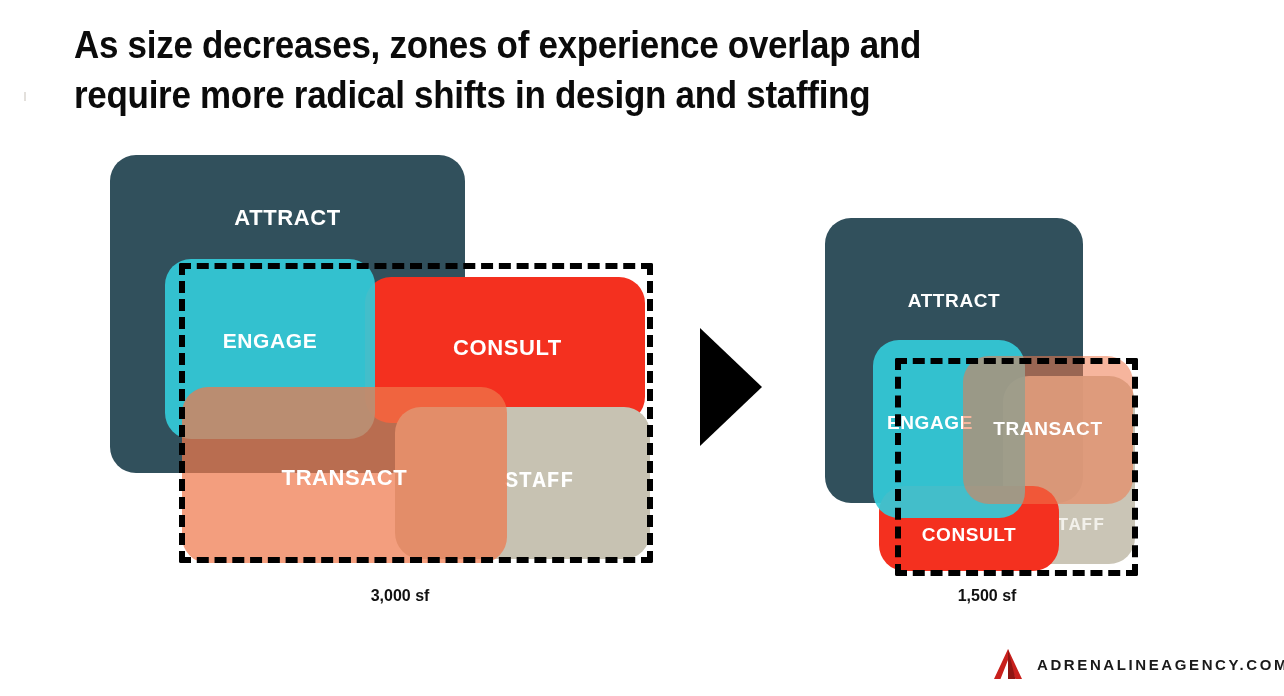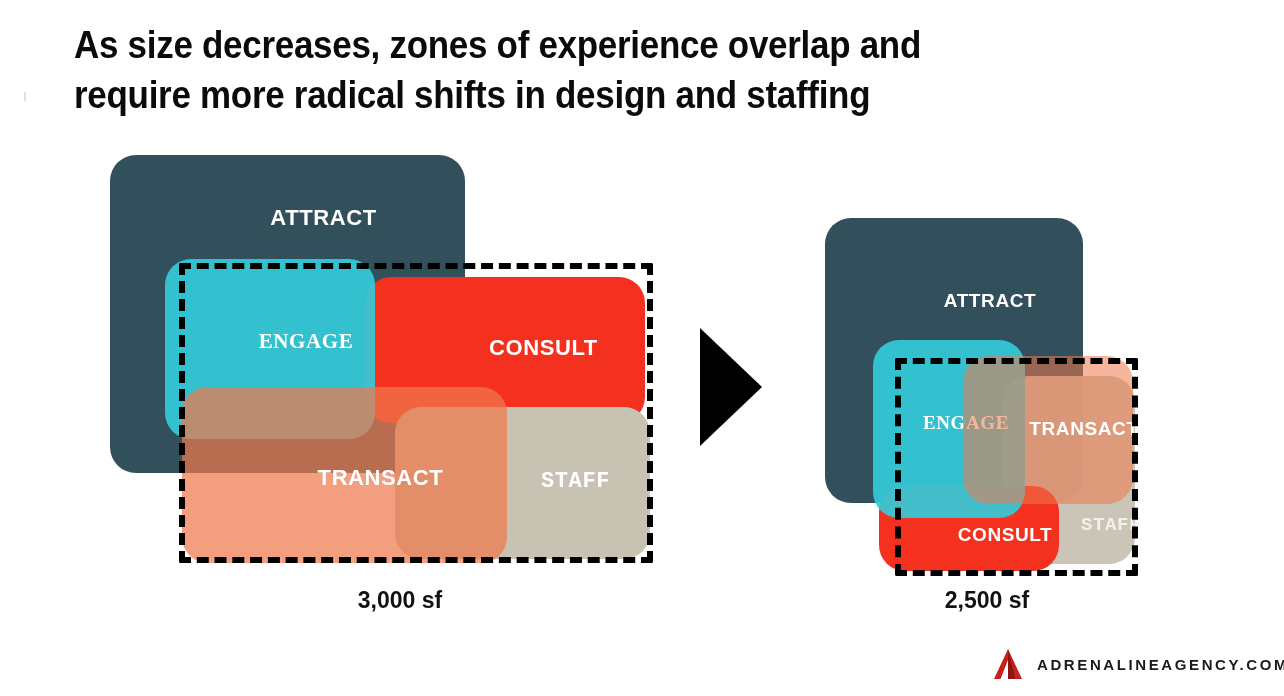--- a/index.html
+++ b/index.html
@@ -53,43 +53,42 @@
   .zone {
     position: absolute;
     border-radius: 26px;
   }
   .zone .zone-label {
     position: absolute;
     color: #ffffff;
     font-weight: bold;
     white-space: nowrap;
     letter-spacing: 0.6px;
-    margin-left: 36px;
   }
 
   
   .z-attract  { background: #31505c; }
-  .z-engage   { background: #45c8d6; font-family: Liberation Serif, serif; }
+  .z-engage   { background: #45c8d6; }
   .z-consult  { background: #f4301f; }
   .z-transact { background: #ef8f6d; }
   .z-staff    { background: #c7c2b2; font-family: Liberation Mono, monospace; }
 
   
   .dashed-box {
     position: absolute;
     border: 6px dashed #000000;
     border-radius: 2px;
     background: transparent;
     pointer-events: none;
   }
 
   
   .size-caption {
     position: absolute;
-    font-size: 23px;
+    font-size: 16px;
     font-weight: bold;
     color: #111111;
     text-align: center;
     white-space: nowrap;
   }
 
   
   .arrow {
     position: absolute;
     left: 700px;
@@ -174,21 +173,21 @@
     <span class="zone-label" style="left:14px; top:72px; font-size:19px;">ENGAGE</span>
   </div>
 
   <div class="zone z-transact" style="left:148px; top:138px; width:170px; height:148px; background:rgba(238,120,76,0.55); z-index:5;">
     <span class="zone-label" style="left:0; top:62px; width:170px; text-align:center; font-size:19px;">TRANSACT</span>
   </div>
 
   <div class="dashed-box" style="left:80px; top:140px; width:243px; height:218px; z-index:9;"></div>
 </div>
 
-<div class="size-caption" style="left:867px; top:587px; width:240px;">2,500 sf</div>
+<div class="size-caption" style="left:867px; top:587px; width:240px;">1,500 sf</div>
 
 <div class="footer">
   <svg class="footer-mark" viewBox="0 0 30 32">
     <polygon points="15,1 29,31 22.5,31 15,12 7.5,31 1,31" fill="#c8201c"></polygon>
     <polygon points="15,1 22.5,31 15,31" fill="#8f1512"></polygon>
   </svg>
   <span class="footer-text">ADRENALINEAGENCY.COM</span>
 </div>
 
 </body></html>

